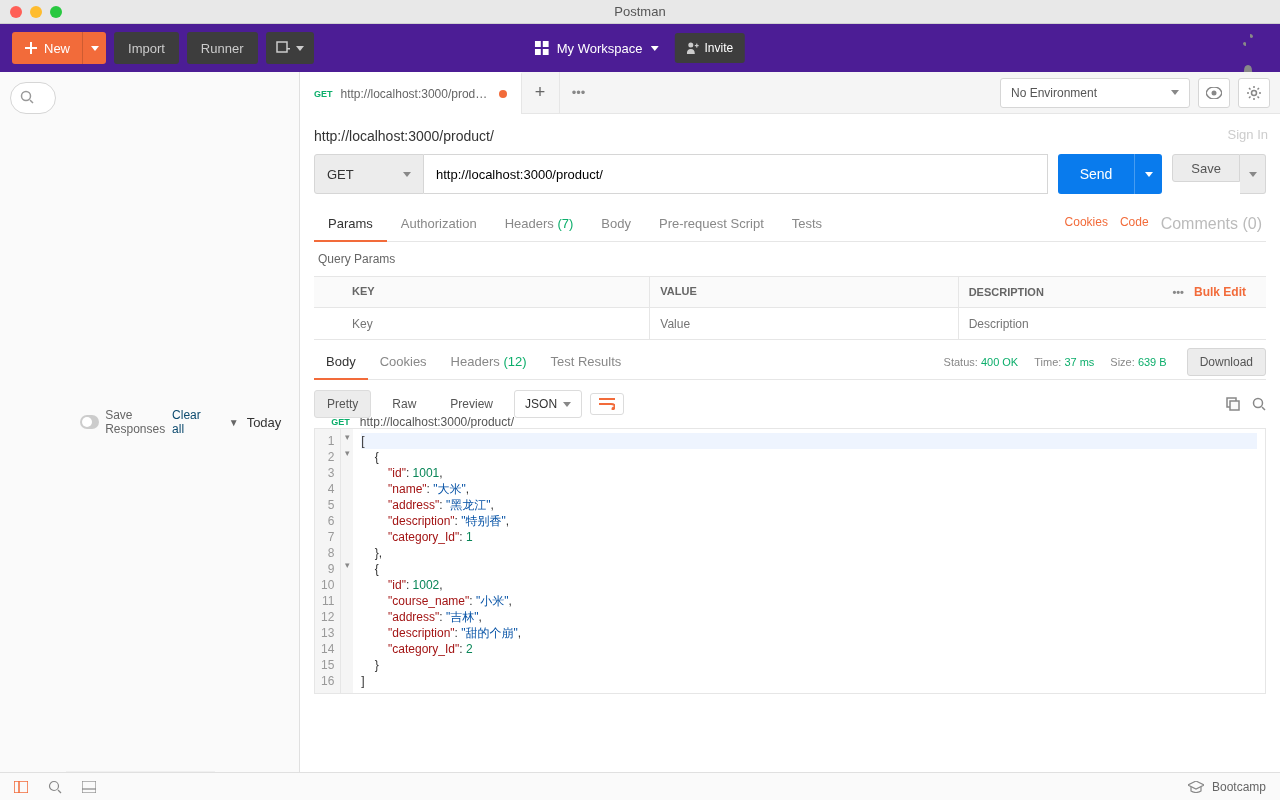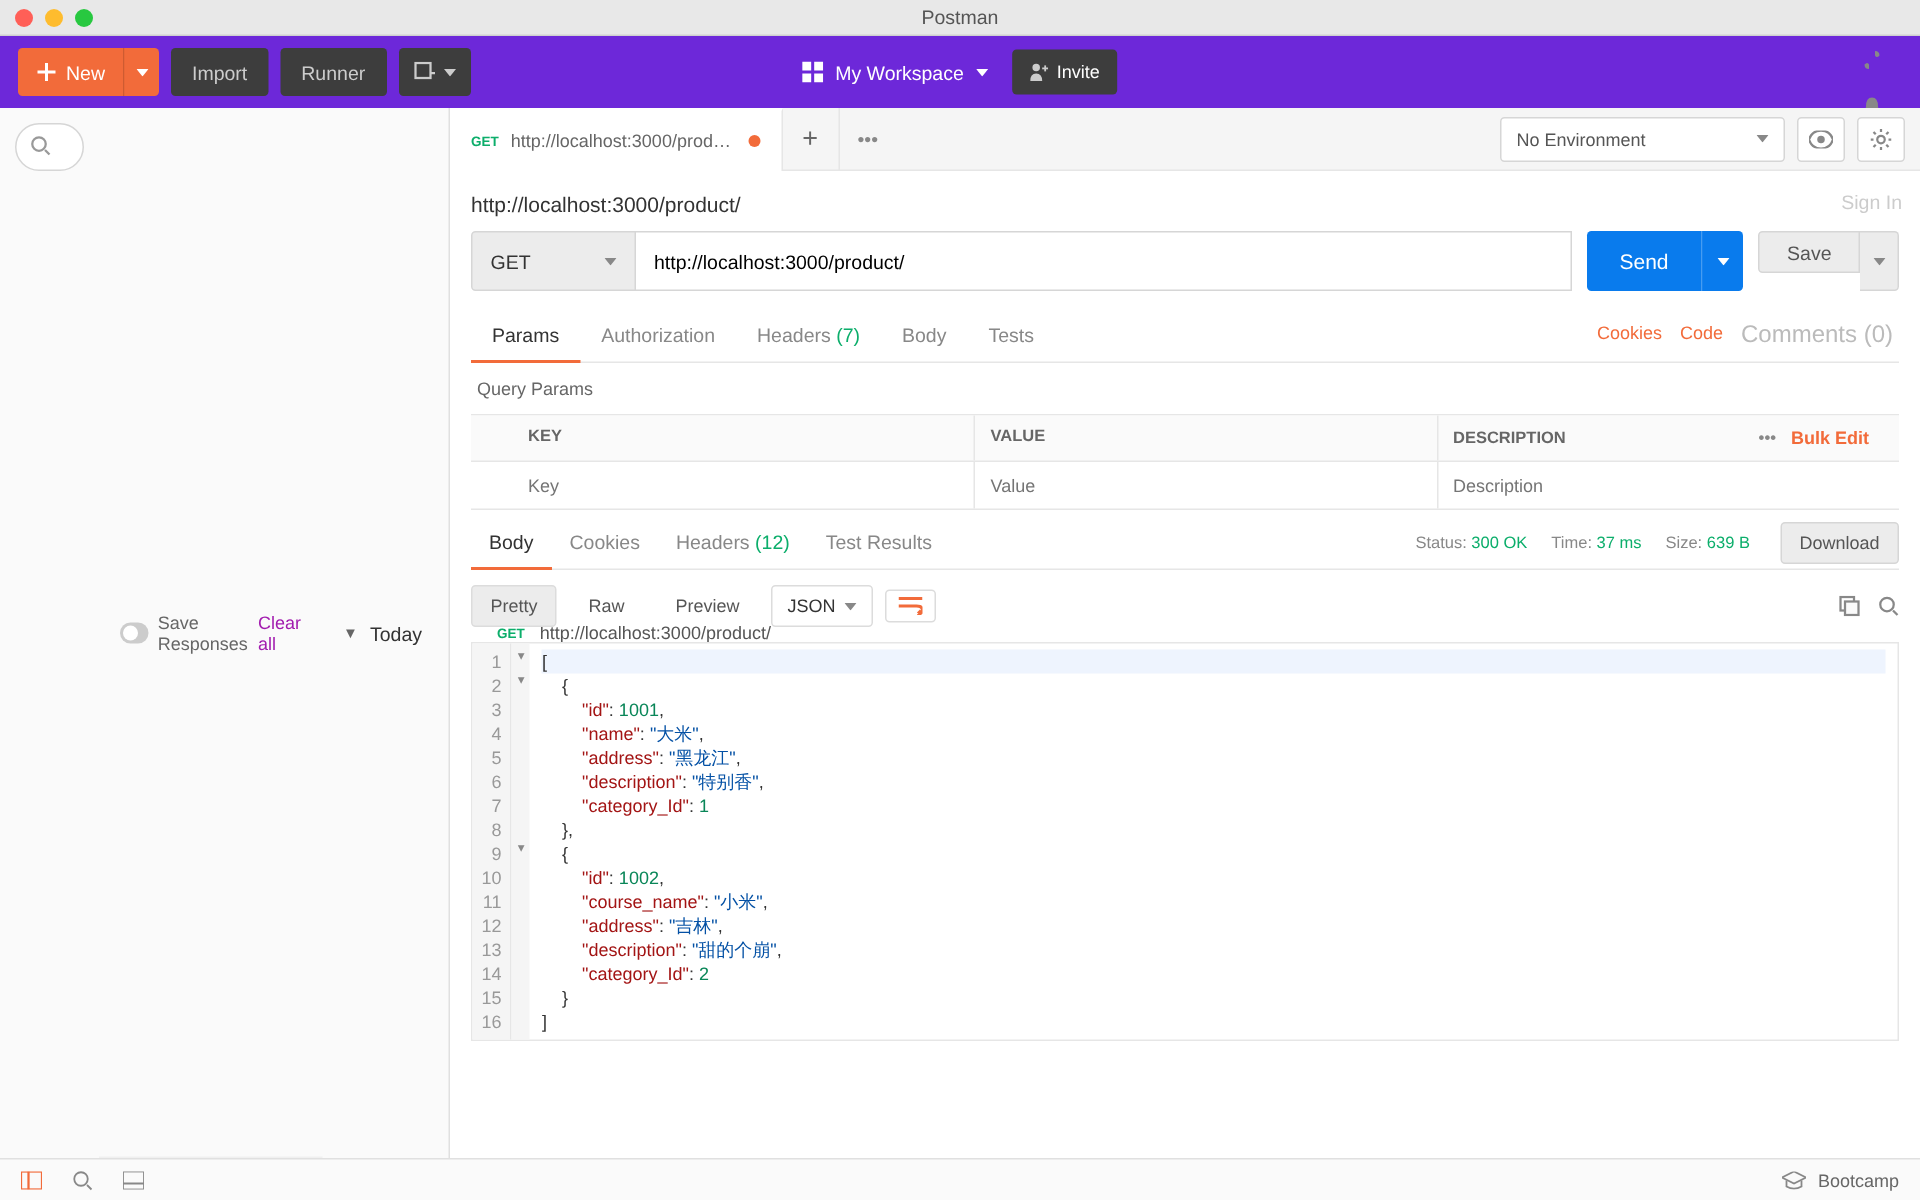--- a/index.html
+++ b/index.html
@@ -6,21 +6,21 @@
 body { width: 1280px; height: 800px; background: #fff; overflow: hidden; font-size: 13px; color: #333; }
 
 
 .titlebar { height: 24px; background: #e8e8e8; display: flex; align-items: center; border-bottom: 1px solid #d0d0d0; position: relative; text-align: right; }
 .traffic-lights { display: flex; gap: 8px; padding-left: 10px; }
 .tl { width: 12px; height: 12px; border-radius: 50%; }
 .tl.red { background: #ff5f57; } .tl.yellow { background: #febc2e; } .tl.green { background: #28c840; }
 .titlebar-title { position: absolute; left: 50%; transform: translateX(-50%); font-size: 13px; color: #555; }
 
 
-.headerbar { height: 48px; background: #6d28d9; display: flex; align-items: center; padding: 0 12px; color: #fff; }
+.headerbar { height: 48px; background: #4c1d95; display: flex; align-items: center; padding: 0 12px; color: #fff; }
 .btn-new { background: #f26b3a; color: #fff; height: 32px; display: flex; align-items: center; border-radius: 3px 0 0 3px; padding: 0 12px; gap: 6px; cursor: pointer; }
 .btn-new-caret { background: #f26b3a; height: 32px; width: 24px; display: flex; align-items: center; justify-content: center; border-radius: 0 3px 3px 0; border-left: 1px solid rgba(0,0,0,0.15); cursor: pointer; }
 .btn-dark { background: #3d3d3d; color: #ccc; height: 32px; padding: 0 14px; display: flex; align-items: center; border-radius: 3px; cursor: pointer; margin-left: 8px; }
 .btn-dark.icon-only { padding: 0 10px; }
 .header-center { position: absolute; left: 50%; transform: translateX(-50%); display: flex; align-items: center; gap: 16px; }
 .workspace-btn { display: flex; align-items: center; gap: 8px; color: #fff; cursor: pointer; }
 .invite-btn { background: #3d3d3d; height: 30px; padding: 0 12px; display: flex; align-items: center; gap: 6px; border-radius: 3px; cursor: pointer; font-size: 12px; }
 .header-right { margin-left: auto; display: flex; align-items: center; gap: 14px; flex-direction: column; }
 .header-icon { color: #888; cursor: pointer; width: 18px; height: 18px; display: flex; align-items: center; justify-content: center; }
 .avatar-disabled { width: 30px; height: 30px; border-radius: 50%; background: #555; display: flex; align-items: center; justify-content: center; }
@@ -35,21 +35,21 @@
 .filter-icon { position: absolute; margin-left: 10px; margin-top: 8px; color: #999; }
 .sidebar-tabs { display: flex; border-bottom: 1px solid #e0e0e0; }
 .sidebar-tab { flex: 0 0 auto; padding: 10px 16px; color: #888; cursor: pointer; font-size: 13px; position: relative; }
 .sidebar-tab.active { color: #333; }
 .sidebar-tab.active::after { content: ''; position: absolute; bottom: -1px; left: 0; right: 0; height: 2px; background: #f26b3a; }
 .sidebar-tab .beta { font-size: 9px; color: #097bed; vertical-align: super; font-weight: bold; }
 .save-resp-row { display: flex; align-items: center; justify-content: space-between; padding: 10px 14px; border-bottom: 1px solid #f0f0f0; }
 .toggle { width: 26px; height: 14px; border-radius: 7px; background: #ccc; position: relative; cursor: pointer; }
 .toggle::after { content: ''; position: absolute; width: 10px; height: 10px; border-radius: 50%; background: #fff; top: 2px; left: 2px; }
 .save-resp-label { color: #666; font-size: 12px; }
-.clear-all { color: #a21caf; cursor: pointer; font-size: 12px; }
+.clear-all { color: #0c4a6e; cursor: pointer; font-size: 12px; }
 .history-group { padding: 10px 14px; display: flex; align-items: center; gap: 8px; cursor: pointer; }
 .caret-down { font-size: 10px; color: #666; }
 .history-item { padding: 8px 14px 8px 36px; display: flex; align-items: center; gap: 10px; cursor: pointer; }
 .method-label { font-size: 9px; font-weight: bold; color: #0cae6b; }
 .history-url { font-size: 12px; color: #555; }
 
 
 .content { flex: 1; display: flex; flex-direction: column; min-width: 0; }
 .tab-strip { display: flex; align-items: center; border-bottom: 1px solid #e6e6e6; height: 42px; background: #f5f5f5; }
 .req-tab { background: #fff; height: 42px; display: flex; align-items: center; padding: 0 14px; gap: 8px; border-right: 1px solid #e6e6e6; border-top: 2px solid transparent; cursor: pointer; }
@@ -305,20 +305,21 @@
       </div>
 
       <div class="req-subtabs">
         <div class="req-subtab active">Params</div>
         <div class="req-subtab">Authorization</div>
         <div class="req-subtab">
           <span>Headers</span>
           <span class="count">(7)</span>
         </div>
         <div class="req-subtab">Body</div>
+        <div class="req-subtab">Pre-request Script</div>
         <div class="req-subtab">Tests</div>
         <div class="subtab-right">
           <span class="link-orange">Cookies</span>
           <span class="link-orange">Code</span>
           <span class="link-grey">Comments (0)</span>
         </div>
       </div>
 
       <div class="qp-header">Query Params</div>
       <div class="param-table">
@@ -342,21 +343,21 @@
 
       <div class="resp-tabs-row">
         <div class="resp-tab active">Body</div>
         <div class="resp-tab">Cookies</div>
         <div class="resp-tab">
           <span>Headers</span>
           <span class="count">(12)</span>
         </div>
         <div class="resp-tab">Test Results</div>
         <div class="resp-meta">
-          <span><span>Status:</span> <span class="val">300 OK</span></span>
+          <span><span>Status:</span> <span class="val">400 OK</span></span>
           <span><span>Time:</span> <span class="val">37 ms</span></span>
           <span><span>Size:</span> <span class="val">639 B</span></span>
           <div class="download-btn">Download</div>
         </div>
       </div>
 
       <div class="resp-toolbar">
         <div class="resp-tool">Pretty</div>
         <div class="resp-tool plain">Raw</div>
         <div class="resp-tool plain">Preview</div>

